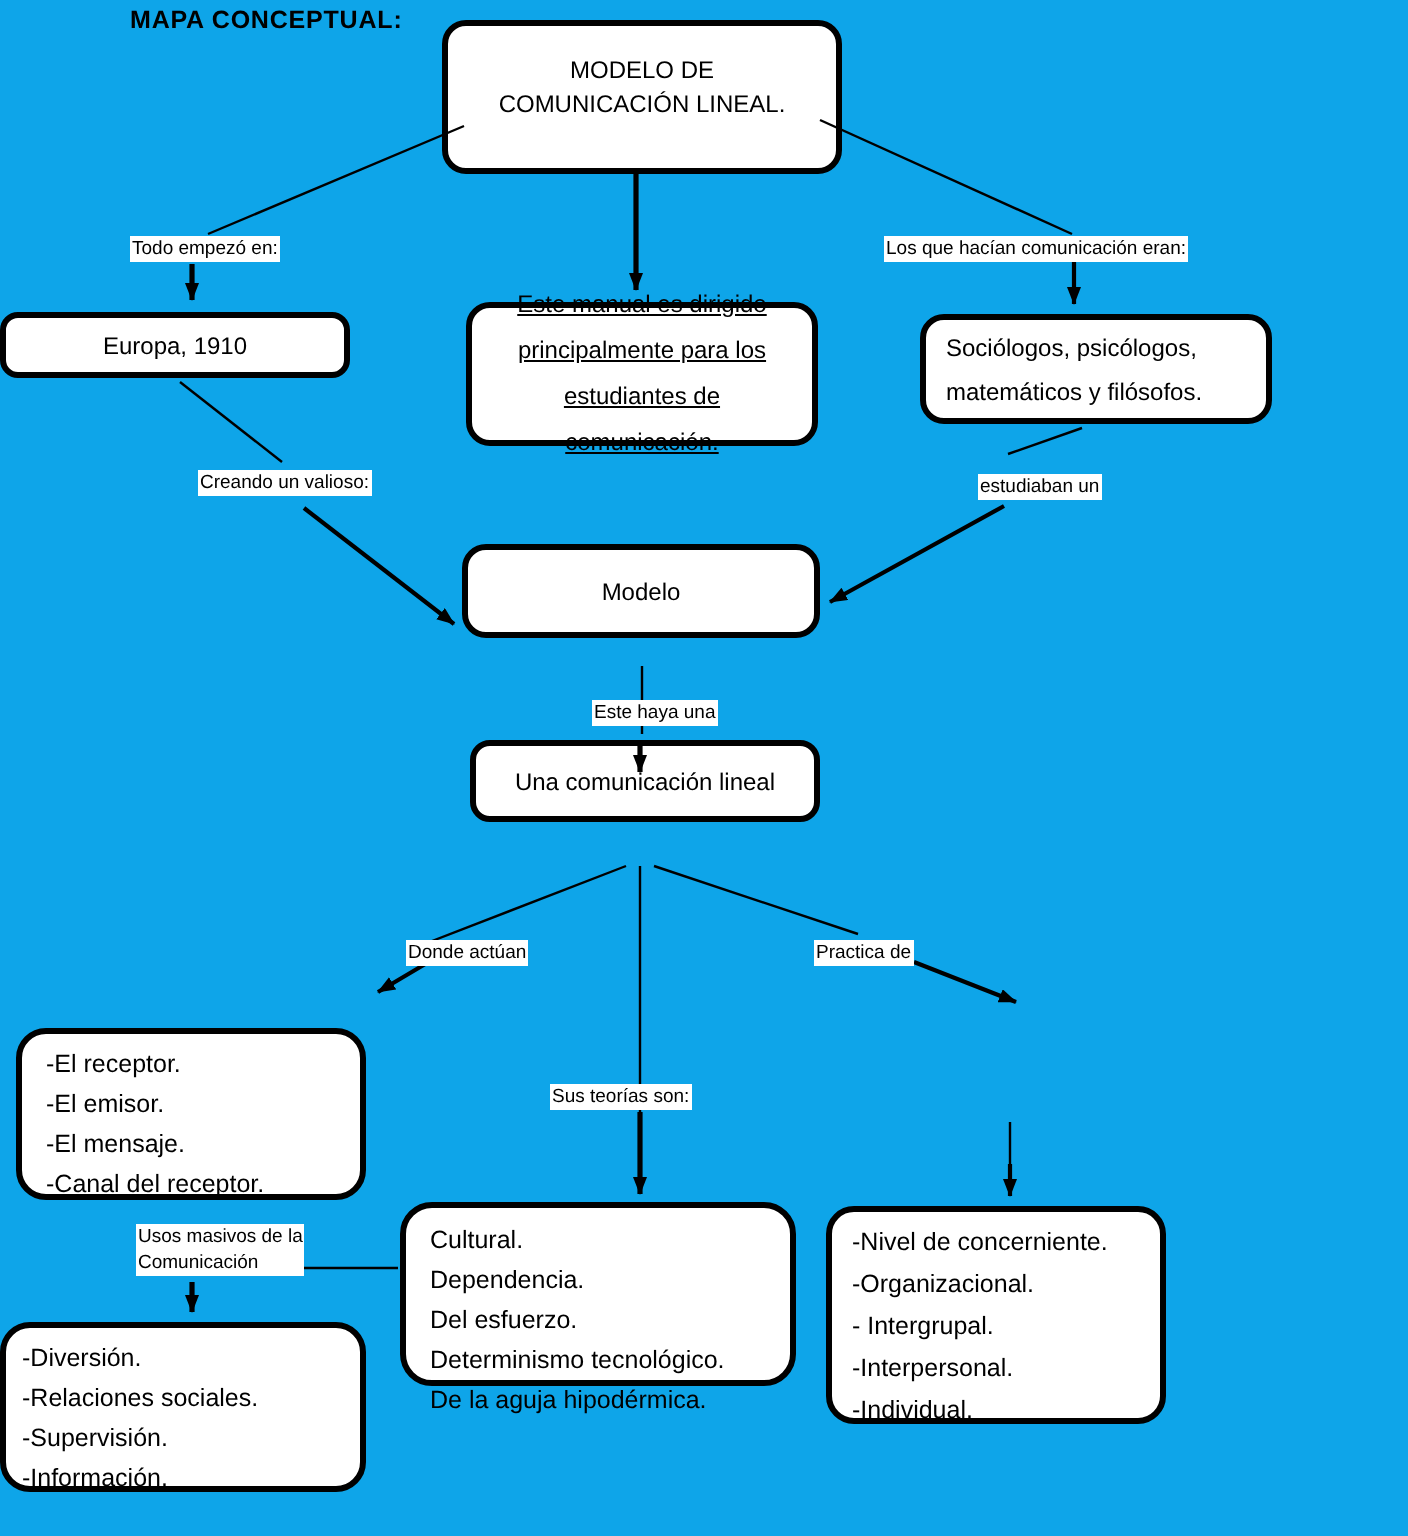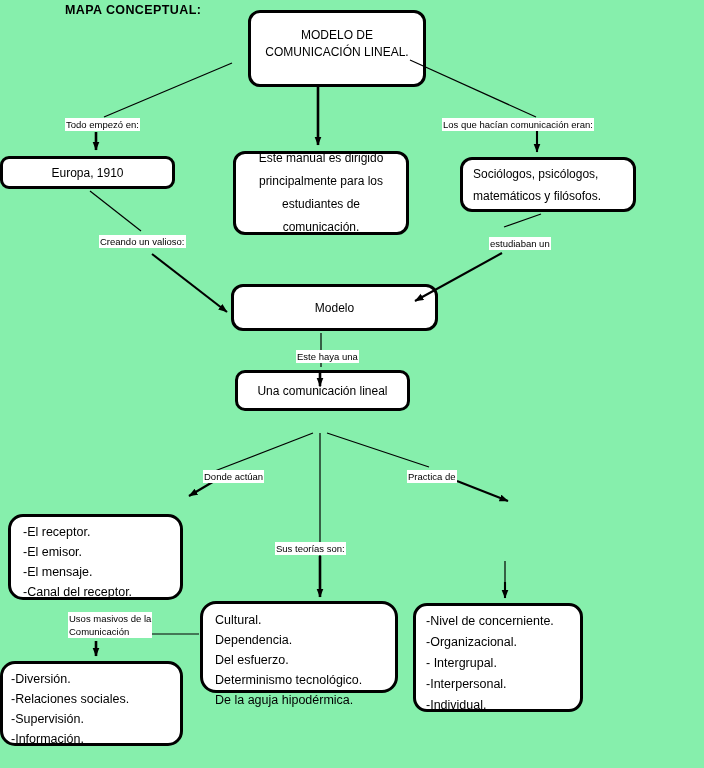--- a/index.html
+++ b/index.html
@@ -1,17 +1,17 @@
 <!DOCTYPE html>
 <html><head>
 <meta charset="utf-8">
 <style>
   html,body{margin:0;padding:0;background:#ffffff;}
   .stage{
-    position:relative;width:704px;height:768px;background:#86efac;overflow:hidden;
+    position:relative;width:704px;height:768px;background:#0ea5e9;overflow:hidden;
     font-family:"Liberation Sans", sans-serif;color:#000;
   }
   .map-title{
     position:absolute;left:65px;top:3px;font-size:12.5px;font-weight:bold;
     letter-spacing:.4px;white-space:pre-line;z-index:10;
   }
   .node{
     position:absolute;box-sizing:border-box;background:#fff;border:3px solid #000;
     border-radius:12px;font-size:12px;white-space:pre-line;z-index:2;
   }
@@ -19,26 +19,26 @@
   .lbl{
     position:absolute;font-size:9.5px;line-height:13px;white-space:pre-line;
     background:#fff;z-index:10;padding:0 1px;
   }
   svg.wires{position:absolute;left:0;top:0;z-index:5;pointer-events:none;}
   .thin{stroke:#000;stroke-width:1.2;fill:none;}
   .thick{stroke:#000;stroke-width:2.6;fill:none;}
   .med{stroke:#000;stroke-width:2.1;fill:none;}
 
   
-  #n-root{left:248px;top:10px;width:178px;height:77px;padding-bottom:10px;line-height:17px;}
+  #n-root{left:221px;top:10px;width:200px;height:77px;padding-bottom:10px;line-height:17px;}
   #n-europa{left:0px;top:156px;width:175px;height:33px;border-radius:9px;}
-  #n-manual{left:233px;top:151px;width:176px;height:84px;line-height:23px;}
+  #n-manual{left:233px;top:151px;width:176px;height:72px;line-height:23px;text-decoration:underline;}
   #n-sociologos{left:460px;top:157px;width:176px;height:55px;line-height:22px;
     display:flex;align-items:center;padding-left:10px;text-align:left;}
-  #n-modelo{left:231px;top:284px;width:207px;height:47px;}
+  #n-modelo{left:231px;top:272px;width:179px;height:47px;}
   #n-lineal{left:235px;top:370px;width:175px;height:41px;border-radius:10px;}
   #n-receptor{left:8px;top:494px;width:175px;height:86px;border-radius:15px;
     padding:5px 0 0 12px;line-height:20px;font-size:12.5px;margin-top:20px;}
   #n-cuantitativos{left:408px;top:502px;width:189px;height:78px;
     padding:5px 6px 0 11px;line-height:24px;}
   #n-teorias{left:200px;top:601px;width:198px;height:92px;border-radius:16px;
     padding:6px 0 0 12px;line-height:20px;font-size:12.5px;}
   #n-niveles{left:413px;top:603px;width:170px;height:109px;border-radius:14px;
     padding:5px 0 0 10px;line-height:21px;font-size:12.5px;}
   #n-usos{left:0px;top:661px;width:183px;height:85px;border-radius:15px;

